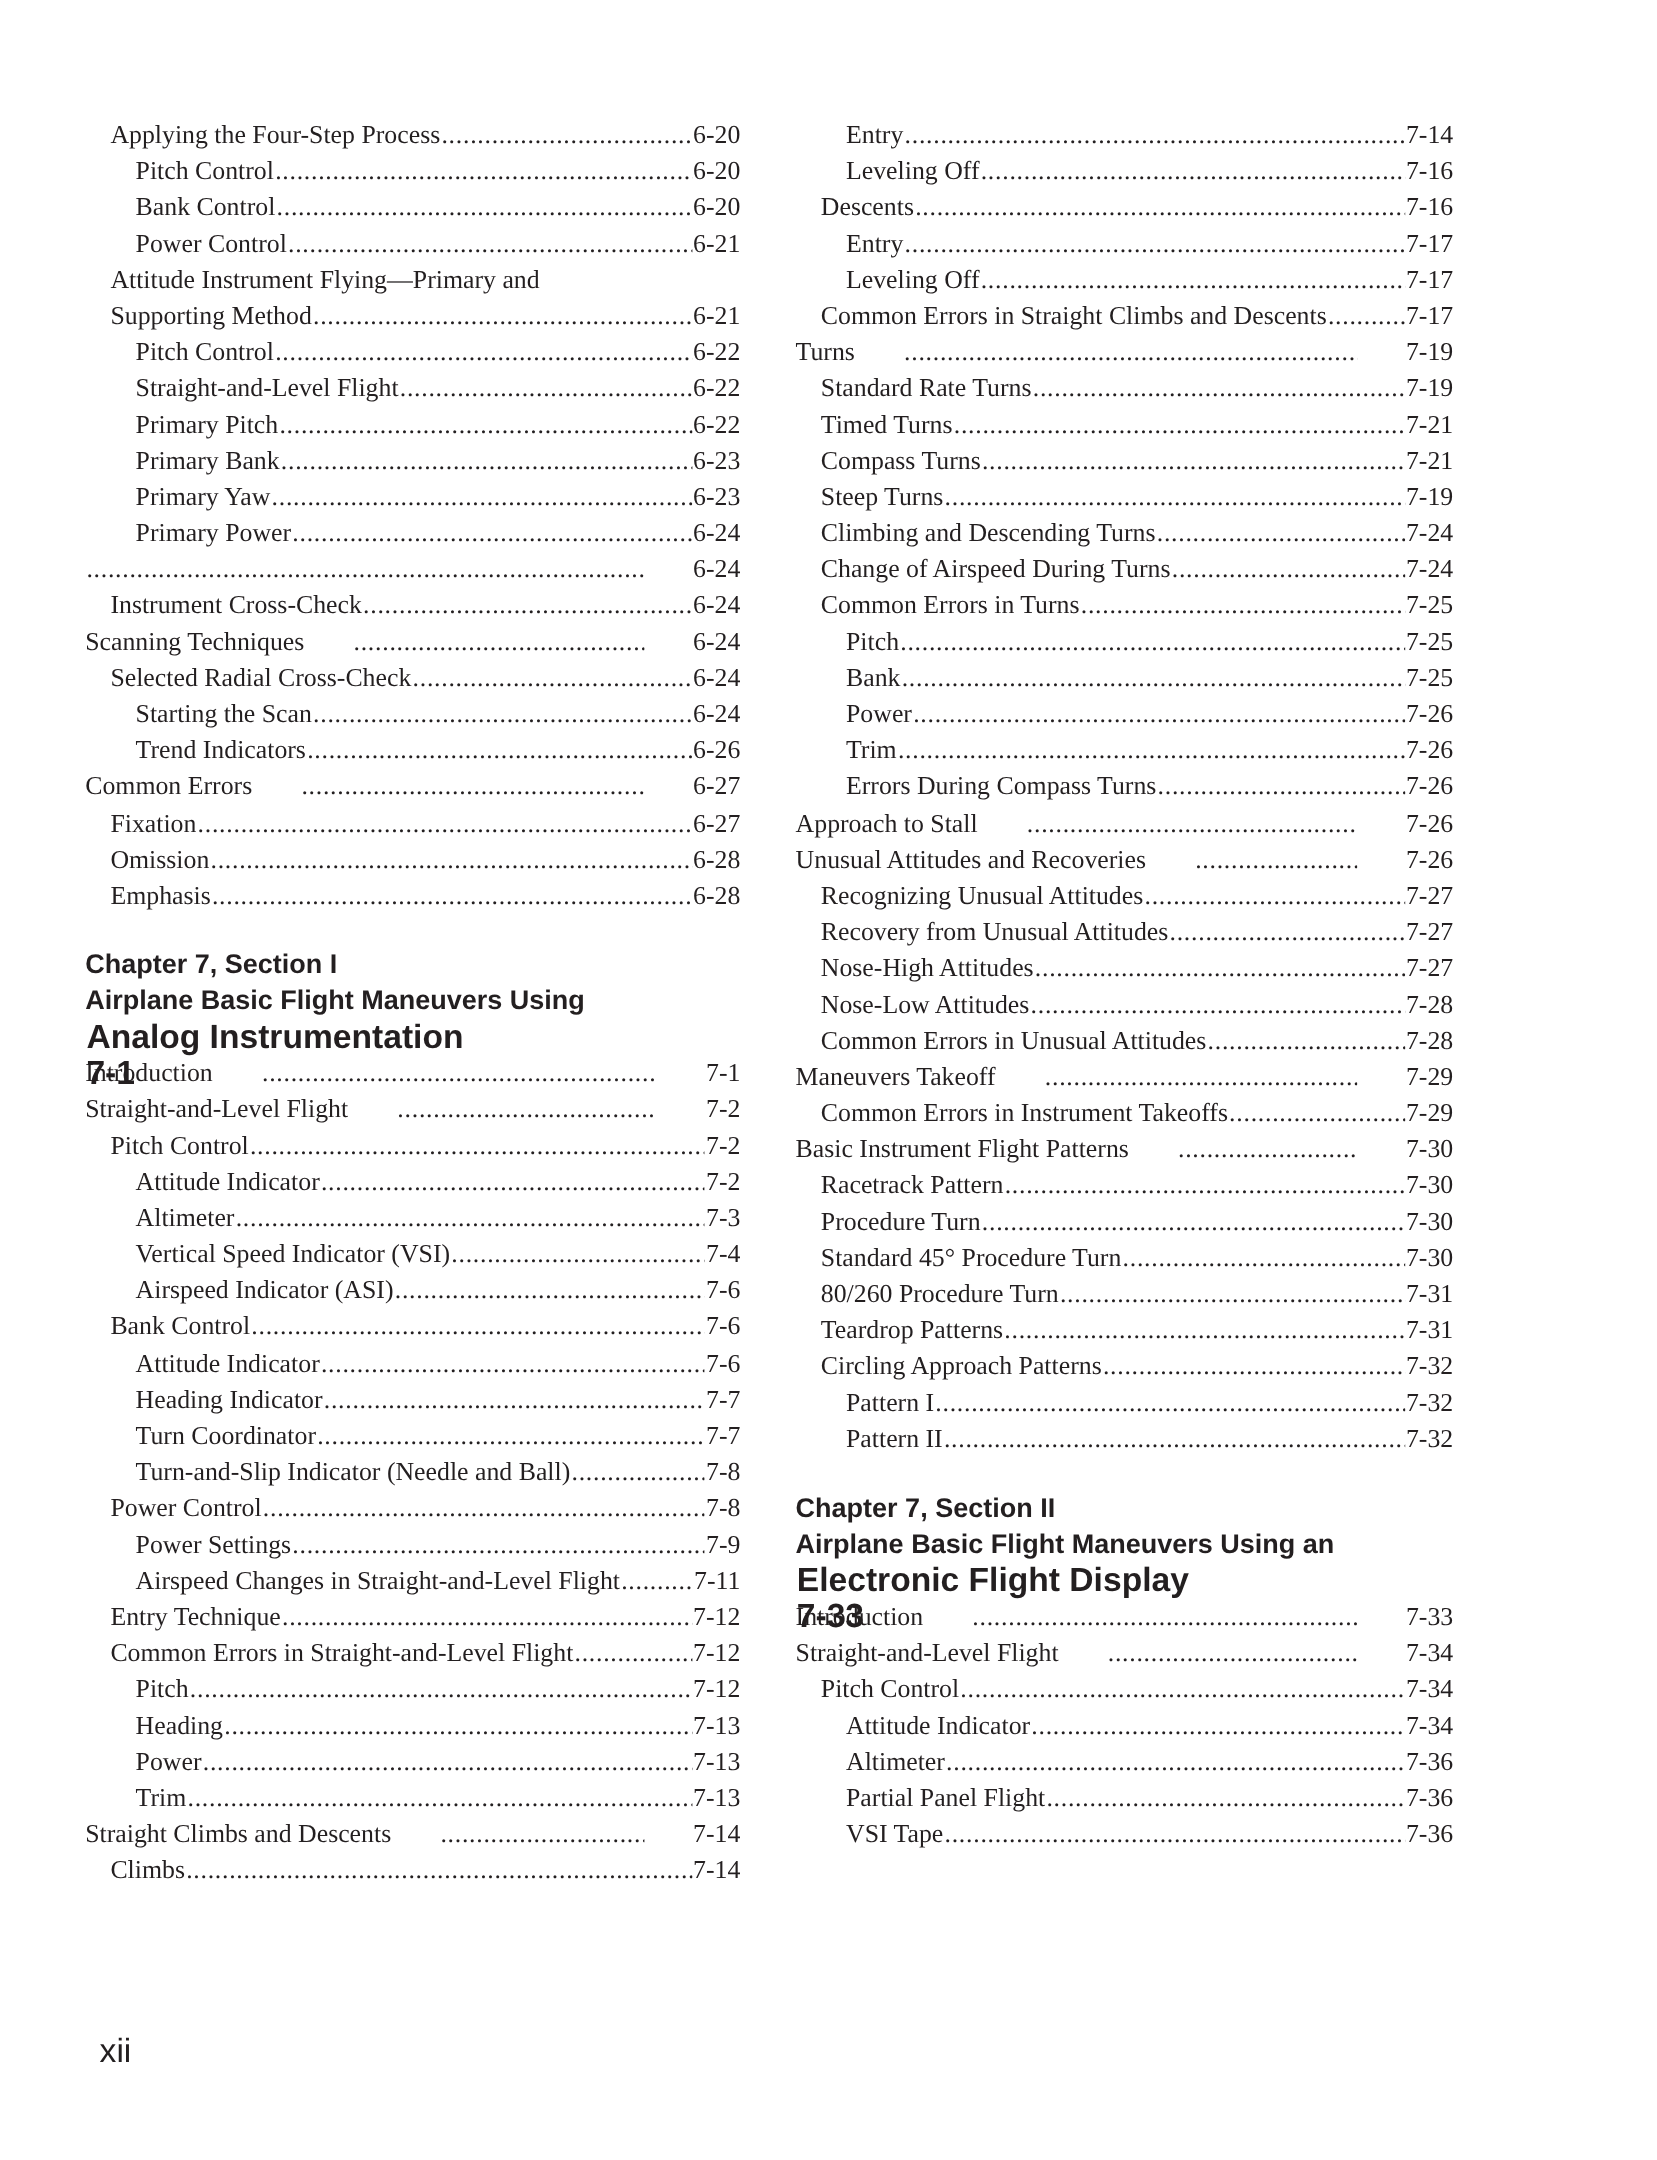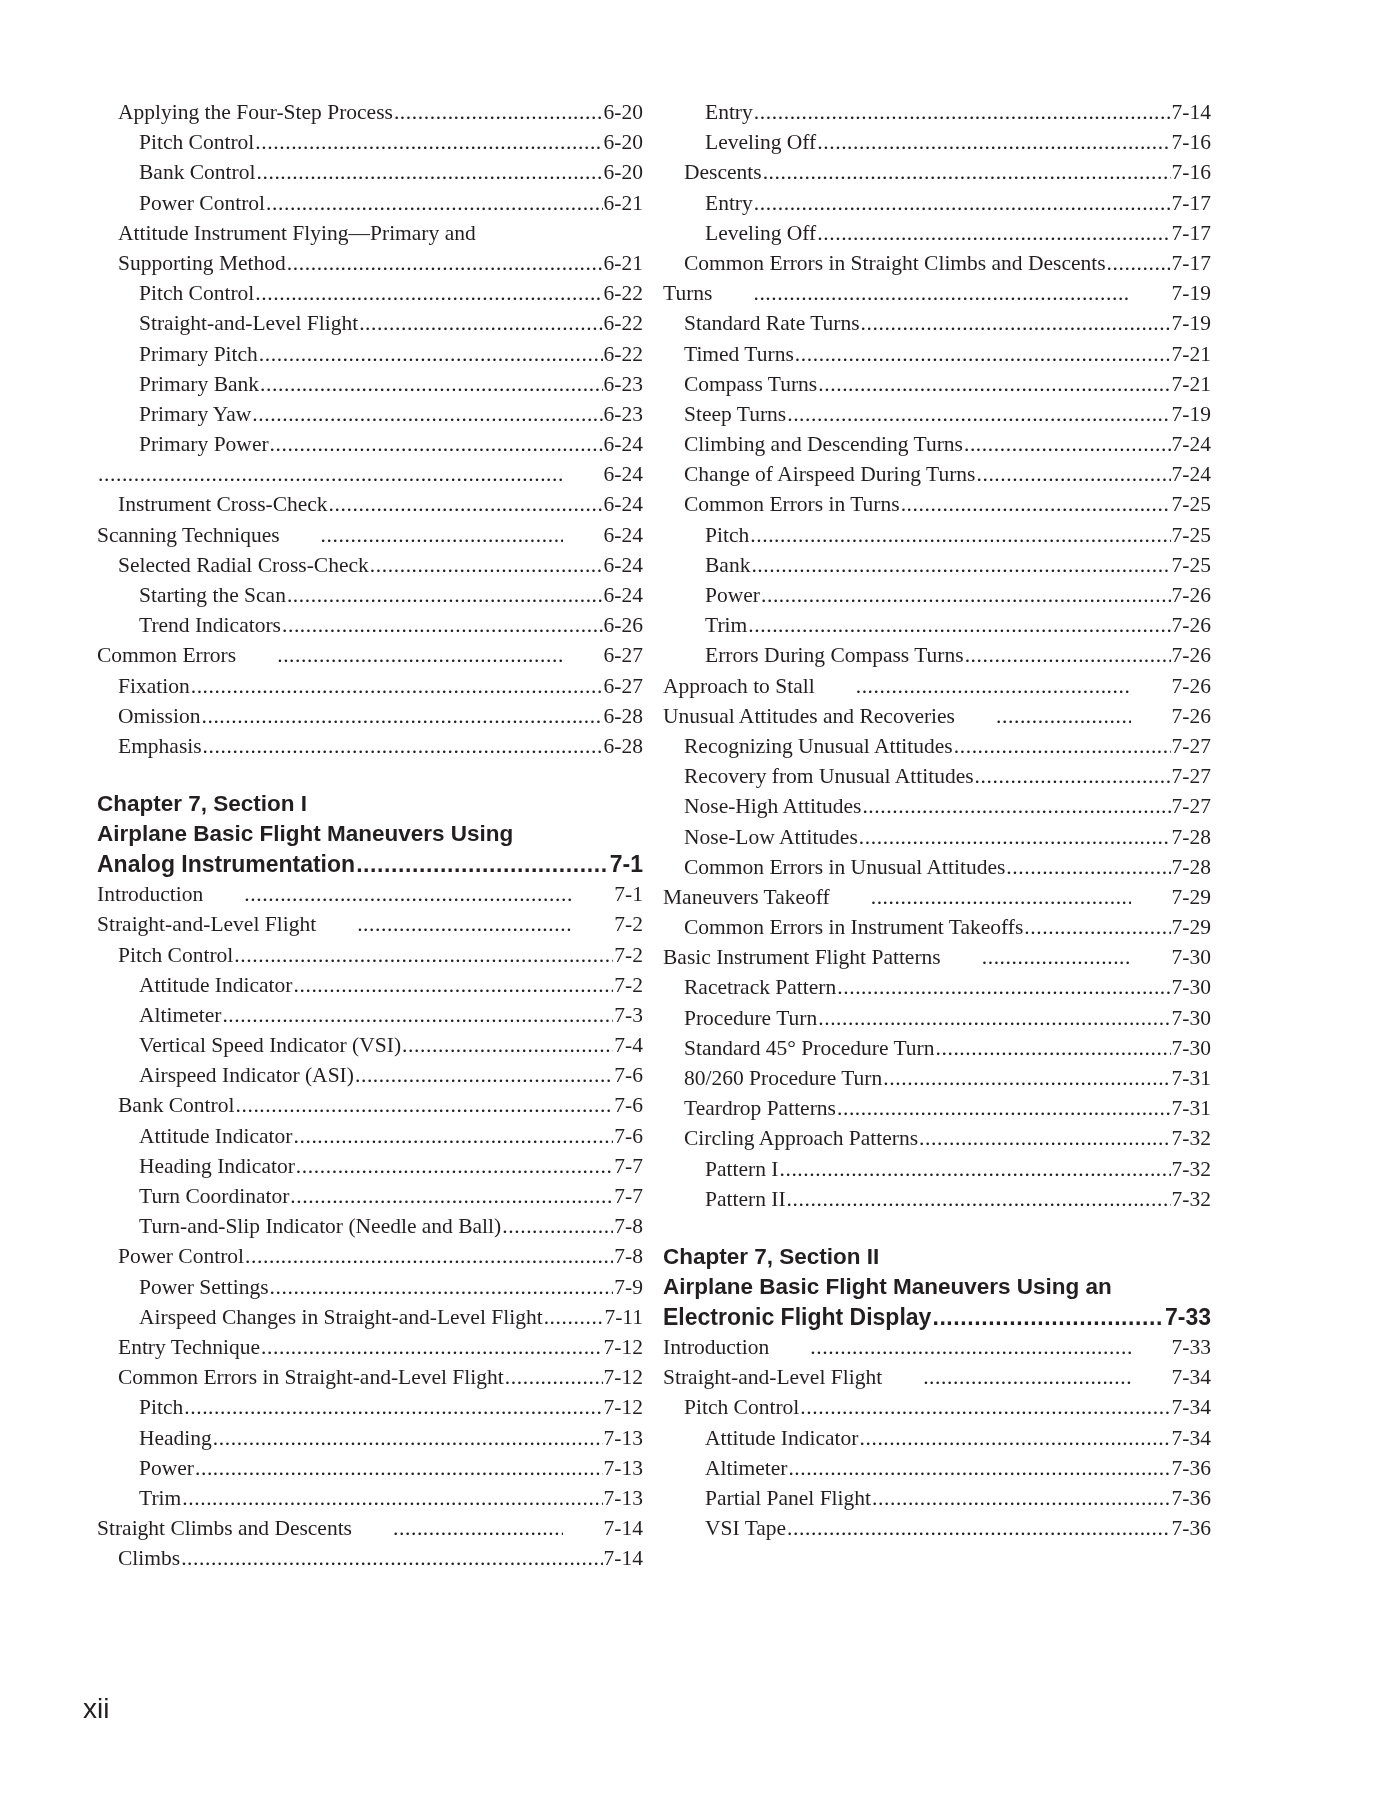--- a/index.html
+++ b/index.html
@@ -1,30 +1,30 @@
 <!DOCTYPE html>
 <html><head>
 <meta charset="utf-8">
 <style>
   html, body { margin: 0; padding: 0; background: #ffffff; }
   body { width: 1381px; height: 1800px; position: relative; overflow: hidden; color: #231f20; }
   .col { position: absolute; top: 97px; }
-  .col.left { left: 97px; width: 546px; }
+  .col.left { left: 71px; width: 546px; }
   .col.right { left: 663px; width: 548px; }
   .row { display: flex; align-items: baseline; font-family: "Liberation Serif", serif; font-size: 21.5px; line-height: 30.2px; height: 30.2px; white-space: nowrap; }
   .row .label { flex: 0 0 auto; }
   .row .leader { flex: 1 1 auto; overflow: hidden; margin: 0 1px; }
   .row .leader::before { content: "........................................................................................................................................................................................................................"; letter-spacing: 0.6px; }
   .row .page { flex: 0 0 auto; }
   .l0 { padding-left: 0; gap: 40px; }
   .l1 { padding-left: 21px; }
   .l2 { padding-left: 42px; }
   .chap { font-family: "Liberation Sans", sans-serif; font-weight: bold; font-size: 22.5px; line-height: 30px; }
   .chap .line { height: 30px; white-space: nowrap; }
-  .chap .row { font-family: "Liberation Sans", sans-serif; font-size: 23px; font-weight: bold; line-height: 30px; height: 30px; }
+  .chap .row { font-family: "Liberation Sans", sans-serif; font-size: 28px; font-weight: bold; line-height: 30px; height: 30px; flex-direction: column; }
   .gap { height: 28px; }
   .pagenum { position: absolute; left: 83px; top: 1693px; font-family: "Liberation Sans", sans-serif; font-size: 28px; }
 </style>
 </head>
 <body>
 
 <div class="col left">
   <div>
       <div class="row l1">
         <span class="label">Applying the Four-Step Process</span>

